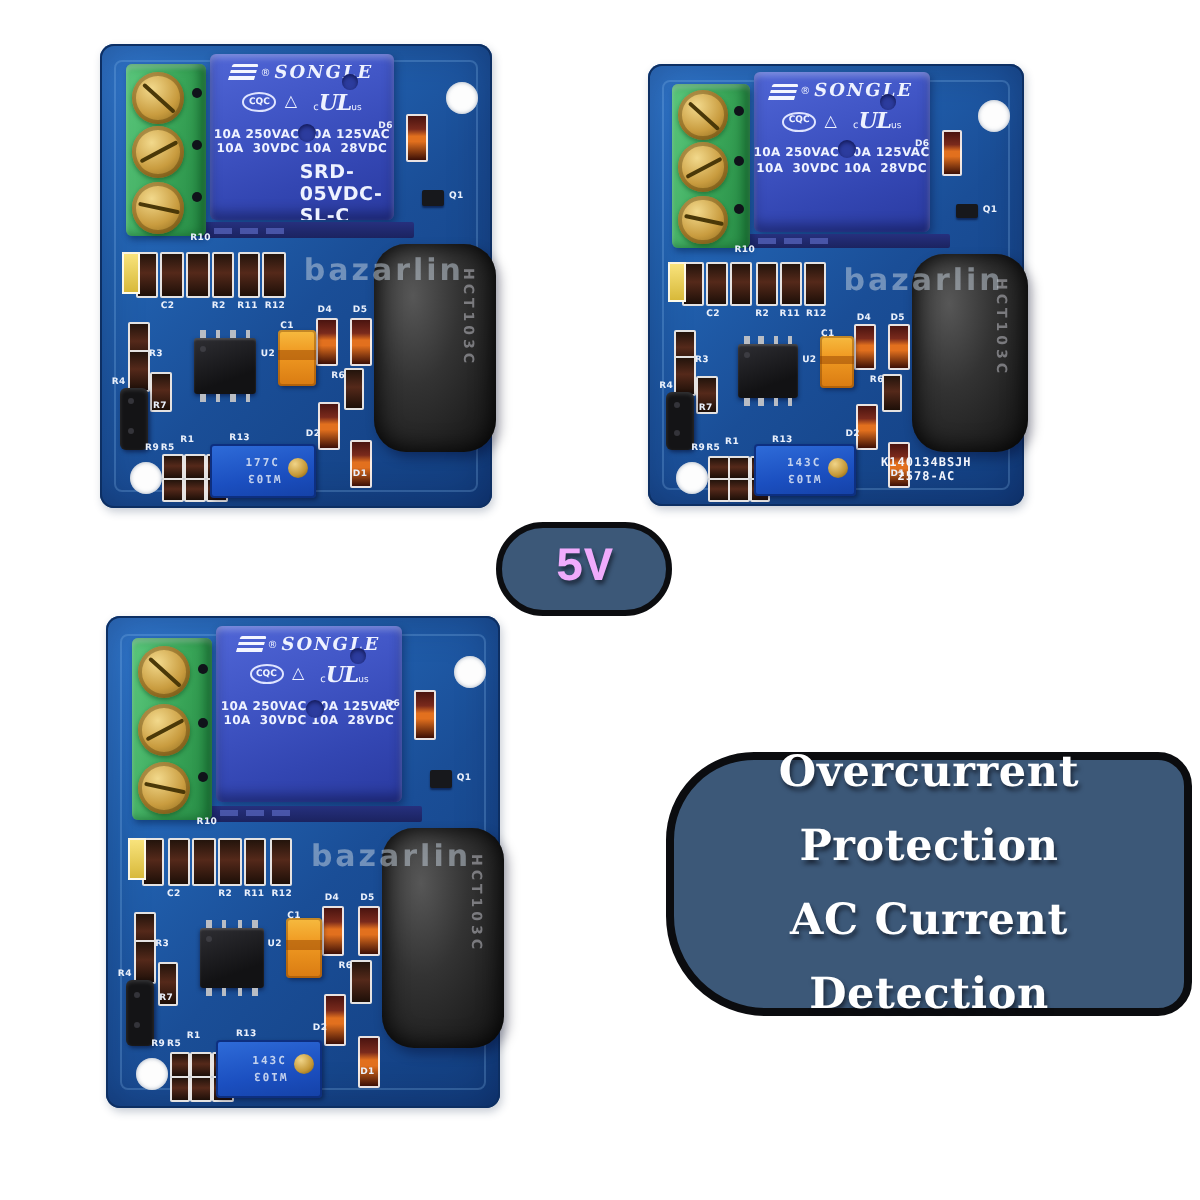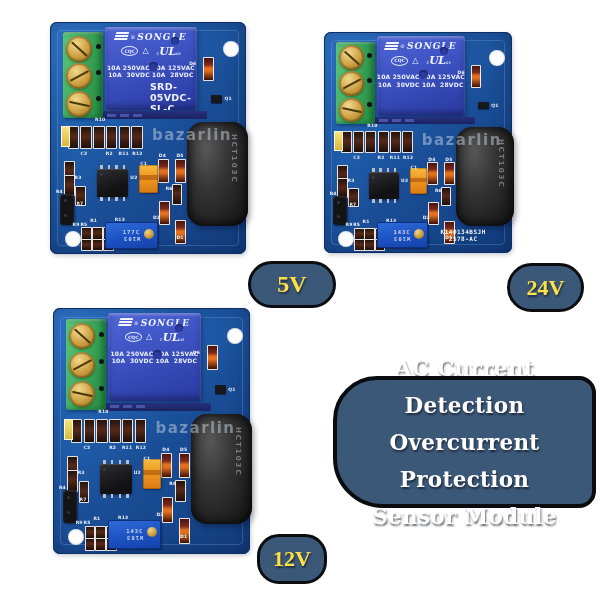--- a/index.html
+++ b/index.html
@@ -70,22 +70,22 @@
   .led{position:absolute;border:1px solid rgba(255,255,255,.85);background:linear-gradient(#f8e37c,#d8b93a);}
   .blackcap{position:absolute;background:#141416;border-radius:3px;box-shadow:inset 0 1px 2px rgba(255,255,255,.15), 1px 1px 2px rgba(0,0,30,.5);}
   .bdot{position:absolute;left:30%;width:3px;height:3px;border-radius:50%;background:#34343a;}
   .q1{position:absolute;background:#17181c;border-radius:1px;box-shadow:0 1px 1px rgba(0,0,30,.5);}
   .lbl{position:absolute;color:#eaf0fb;font:bold 4.5px "DejaVu Sans",sans-serif;letter-spacing:.2px;white-space:nowrap;}
   .serial{position:absolute;color:#f2f5fc;font:bold 6px "DejaVu Sans Mono",monospace;letter-spacing:.5px;line-height:7.5px;text-align:center;white-space:pre-line;}
   .watermark{position:absolute;color:rgba(200,211,224,.5);font:bold 15px "DejaVu Sans",sans-serif;
         letter-spacing:1.5px;white-space:nowrap;pointer-events:none;}
   
   .badge{position:absolute;display:flex;align-items:center;justify-content:center;
-        background:#3c5878;border:3px solid #0c0d10;color:#fde047;
-        font-family:Liberation Serif, serif;font-weight:bold;
+        background:#3c5878;border:3px solid #0c0d10;color:#f0abfc;
+        font-family:Liberation Mono, monospace;font-weight:bold;
         text-shadow:1px 2px 2px rgba(8,10,18,.55);box-sizing:border-box;}
   #badge-5v{left:248px;top:261px;width:88px;height:47px;border-radius:24px;font-size:24px;}
   #badge-24v{left:507px;top:263px;width:77px;height:49px;border-radius:25px;font-size:22px;}
   #badge-12v{left:257px;top:534px;width:70px;height:50px;border-radius:22px;font-size:22px;}
   #title-box{position:absolute;left:333px;top:376px;width:263px;height:132px;box-sizing:border-box;
         background:#3c5878;border:4px solid #0b0c0f;border-radius:44px 17px 17px 50px;
         display:flex;flex-direction:column;justify-content:center;text-align:center;}
   .title-line{font:bold 21.5px "DejaVu Serif",serif;color:#ffffff;line-height:37px;
         letter-spacing:.3px;text-shadow:1px 2px 2px rgba(8,10,18,.6);}
 </style>
@@ -441,21 +441,18 @@
         <div class="lbl" style="left: 64.5%; top: 92%;">D1</div>
         <div class="lbl" style="left: 33%; top: 84%;">R13</div>
         <div class="lbl" style="left: 20.5%; top: 84.5%;">R1</div>
         <div class="lbl" style="left: 11.5%; top: 86%;">R9</div>
         <div class="lbl" style="left: 15.5%; top: 86%;">R5</div>
         <div class="watermark" style="left: 52%; top: 45%;">bazarlin</div>
       </div>
     </div>
 
   <div class="badge" id="badge-5v">5V</div>
-  <div class="badge" id="badge-24v">24V</div>
-  <div class="badge" id="badge-12v">12V</div>
 
   <div id="title-box">
+    <div class="title-line">Overcurrent Protection</div>
     <div class="title-line">AC Current Detection</div>
-    <div class="title-line">Overcurrent Protection</div>
-    <div class="title-line">Sensor Module</div>
   </div>
 </div>
 
 </body></html>

